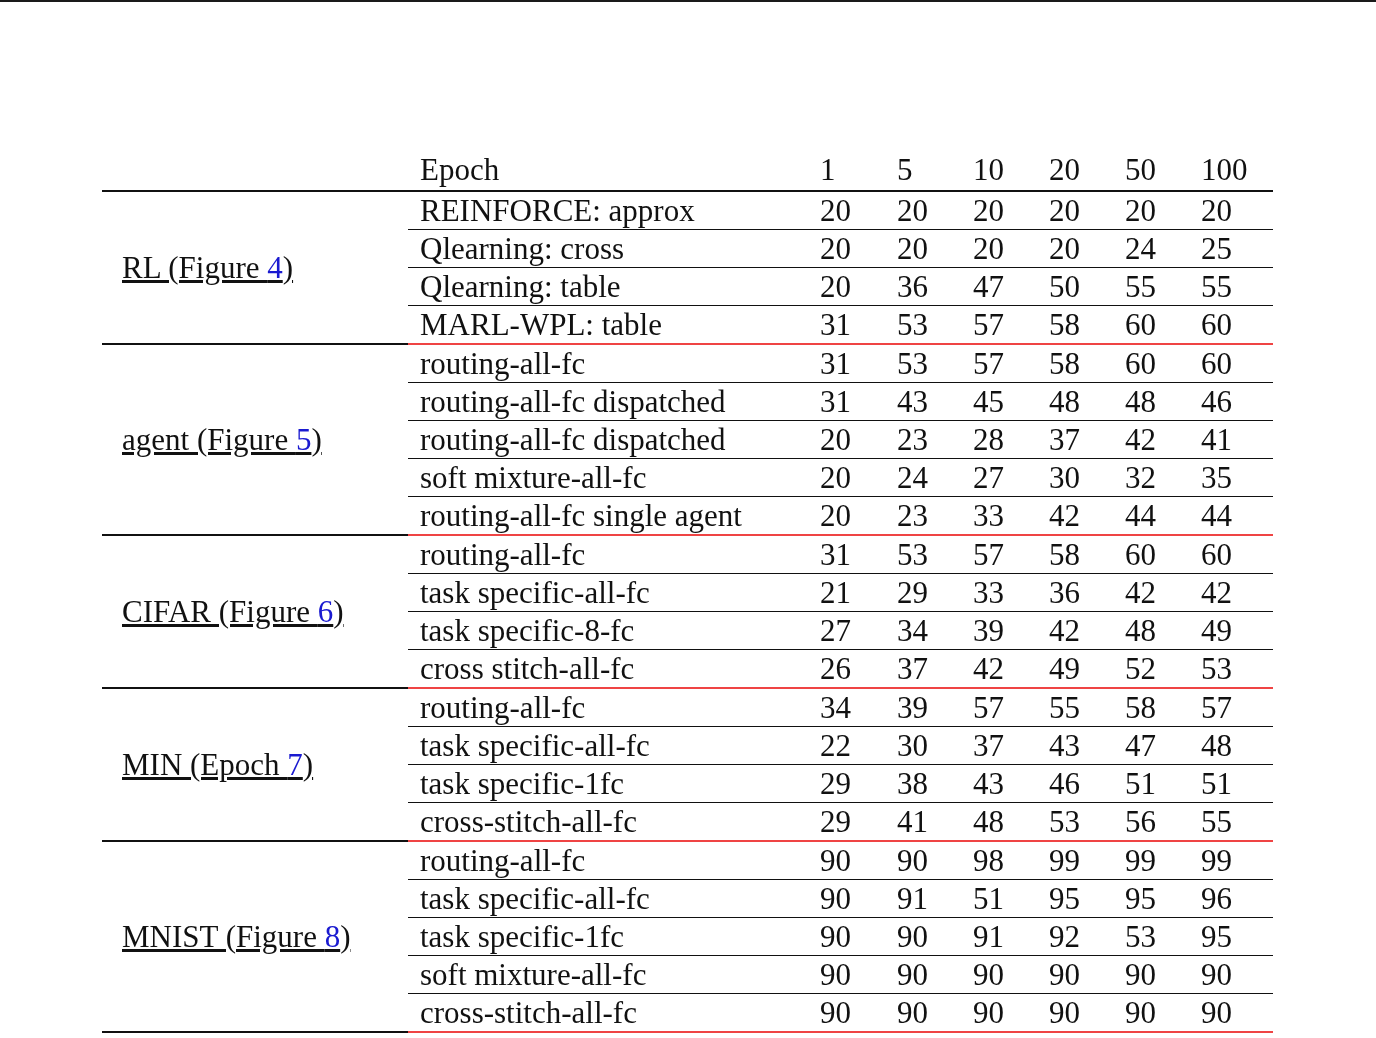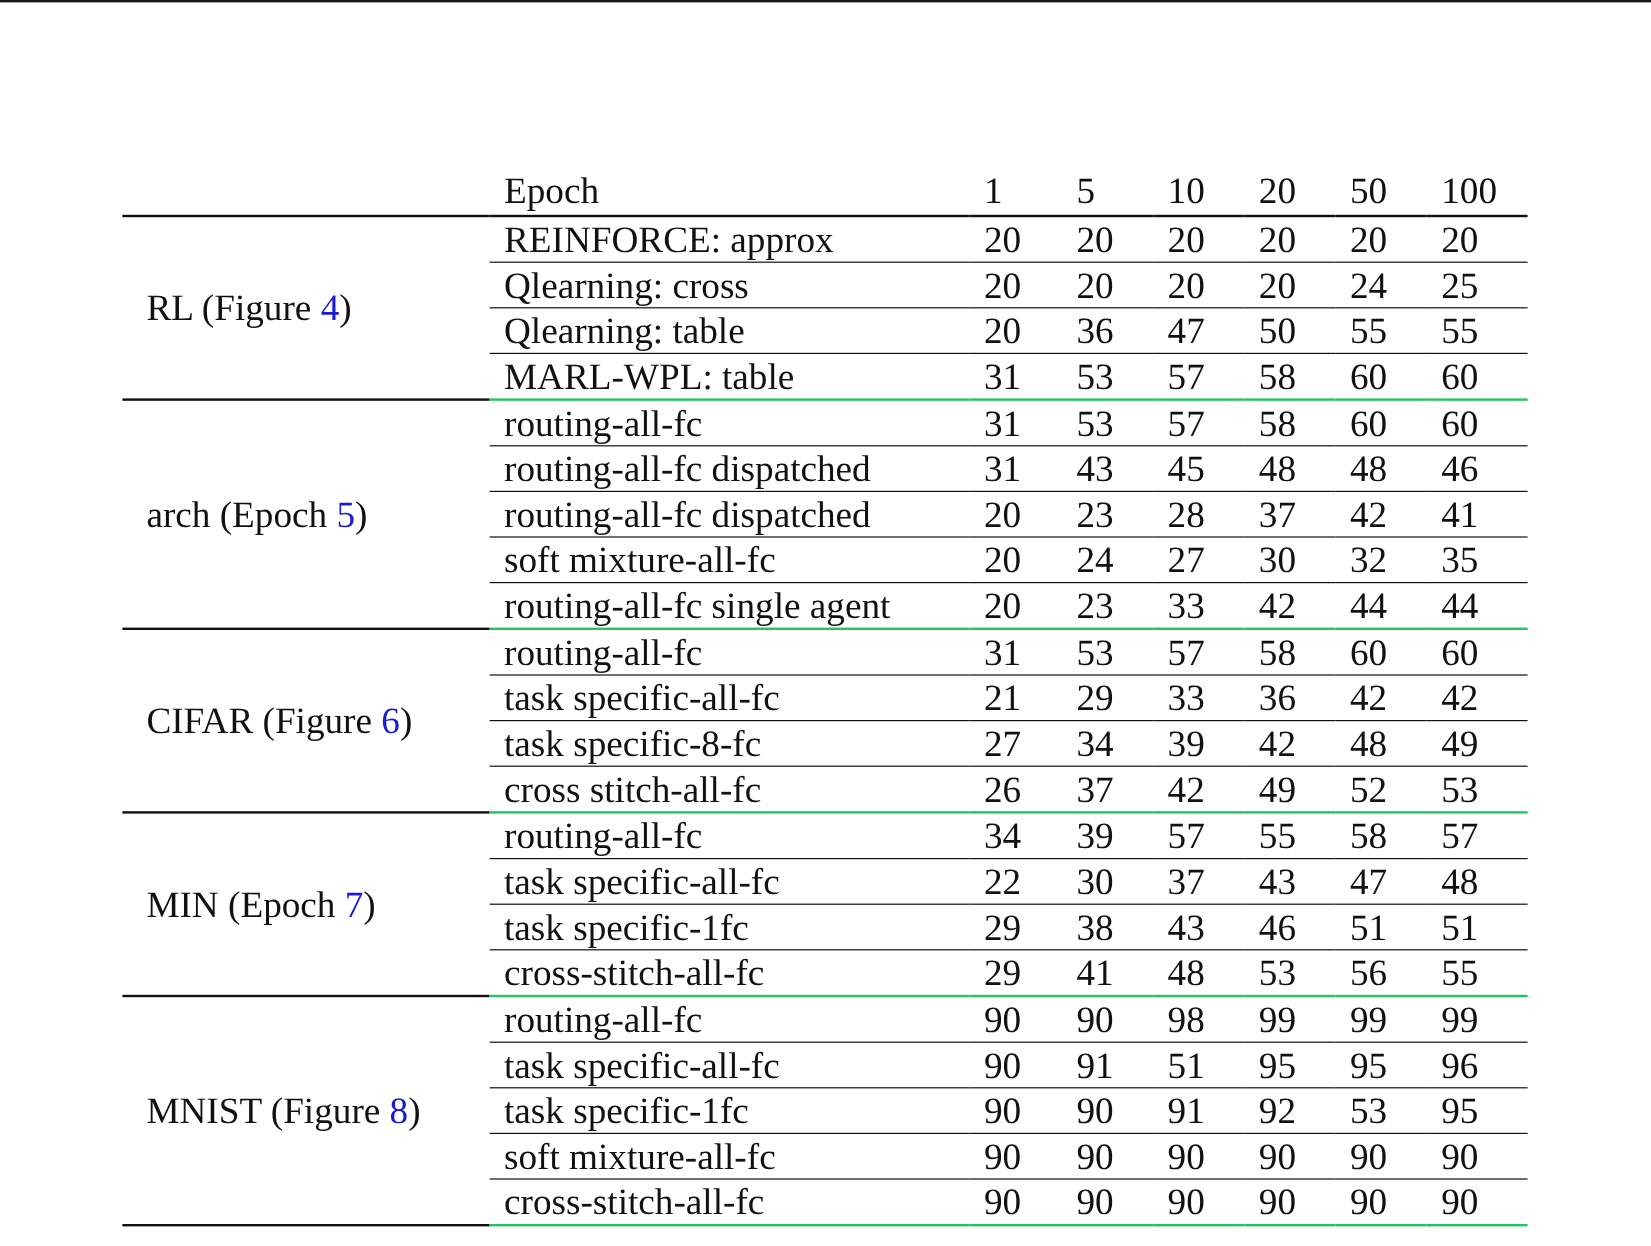--- a/index.html
+++ b/index.html
@@ -1,38 +1,38 @@
 <!DOCTYPE html>
 <html><head>
 <meta charset="utf-8">
 <style>
   html, body { margin: 0; padding: 0; background: #ffffff; }
   body { width: 1376px; height: 1038px; position: relative; overflow: hidden;
          font-family: "Liberation Serif", "DejaVu Serif", serif; color: #111; }
   .page-top-rule { position: absolute; left: 0; top: 0; width: 1376px; height: 2px; background: #1a1a1a; }
-  .table-wrap { position: absolute; left: 102px; top: 139px; width: 1171px; }
+  .table-wrap { position: absolute; left: 102px; top: 150px; width: 1171px; }
   table { border-collapse: collapse; width: 1171px; table-layout: fixed; font-size: 31px; line-height: 36px; }
   col.c-group { width: 306px; }
   col.c-method { width: 400px; }
   col.c-e1 { width: 77px; }
   col.c-e5 { width: 76px; }
   col.c-e10 { width: 76px; }
   col.c-e20 { width: 76px; }
   col.c-e50 { width: 76px; }
   col.c-e100 { width: 84px; }
   td, th { padding: 0; font-weight: normal; text-align: left; vertical-align: middle; height: 37px; white-space: nowrap; }
   th.h-blank { border: none; }
   td.method { padding-left: 12px; }
   td.num { padding-left: 12px; }
-  td.grp { padding-left: 20px; border-bottom: 2px solid #111; }
+  td.grp { padding-left: 20px; border-bottom: 2px solid #111; text-decoration: underline; }
   tr.head th { border-bottom: 2px solid #111; height: 40px; }
   tr.head th.h-method { padding-left: 12px; }
   tr.head th.h-num { padding-left: 12px; }
   tr.row td.method, tr.row td.num { border-bottom: 1.5px solid #111; }
-  tr.row.last td.method, tr.row.last td.num { border-bottom: 2px solid #22c55e; font-family: Liberation Serif, serif; }
+  tr.row.last td.method, tr.row.last td.num { border-bottom: 2px solid #ef4444; font-family: Liberation Serif, serif; }
   .fig-ref { color: #1a1ad0; }
 </style>
 </head>
 <body>
 
 <div class="page-top-rule"></div>
 
 <div class="table-wrap">
   <table>
     <colgroup>
@@ -89,21 +89,21 @@
         <tr class="row last">
           <td class="method">MARL-WPL: table</td>
           <td class="num">31</td>
           <td class="num">53</td>
           <td class="num">57</td>
           <td class="num">58</td>
           <td class="num">60</td>
           <td class="num">60</td>
         </tr>
         <tr class="row">
-          <td class="grp" rowspan="5"><span>arch (Epoch </span><span class="fig-ref">5</span><span>)</span></td>
+          <td class="grp" rowspan="5"><span>agent (Figure </span><span class="fig-ref">5</span><span>)</span></td>
           <td class="method">routing-all-fc</td>
           <td class="num">31</td>
           <td class="num">53</td>
           <td class="num">57</td>
           <td class="num">58</td>
           <td class="num">60</td>
           <td class="num">60</td>
         </tr>
         <tr class="row">
           <td class="method">routing-all-fc dispatched</td>

